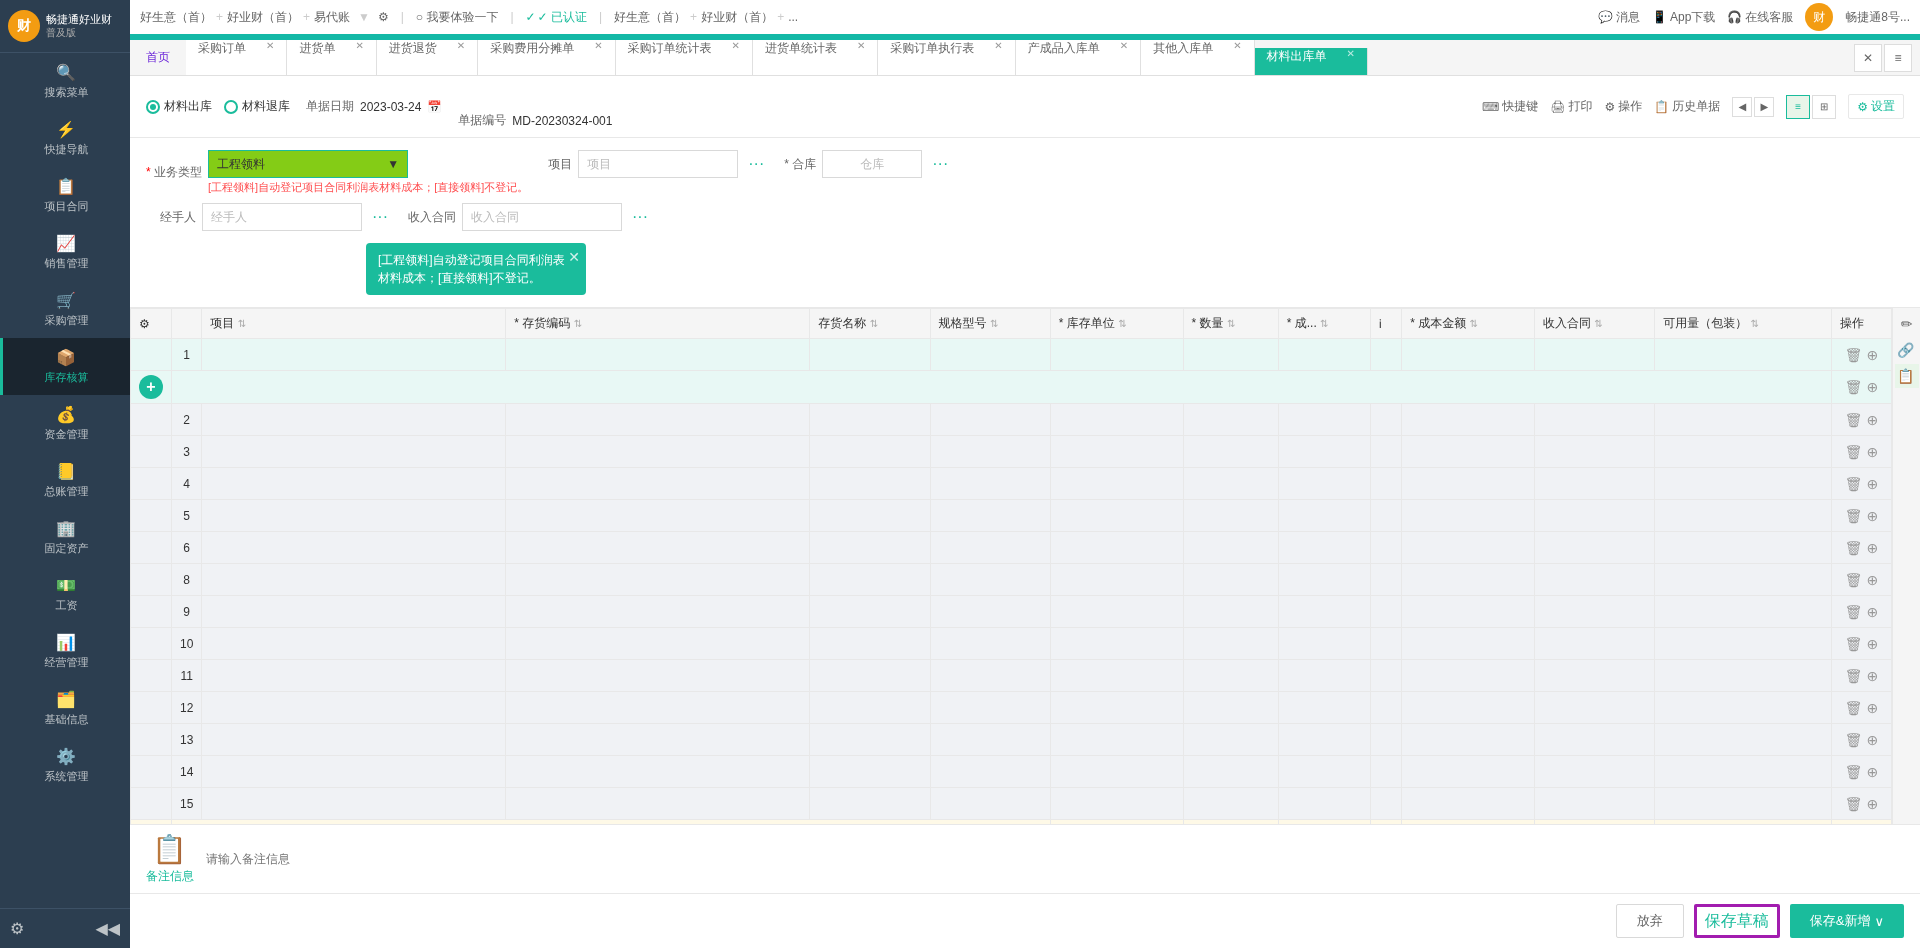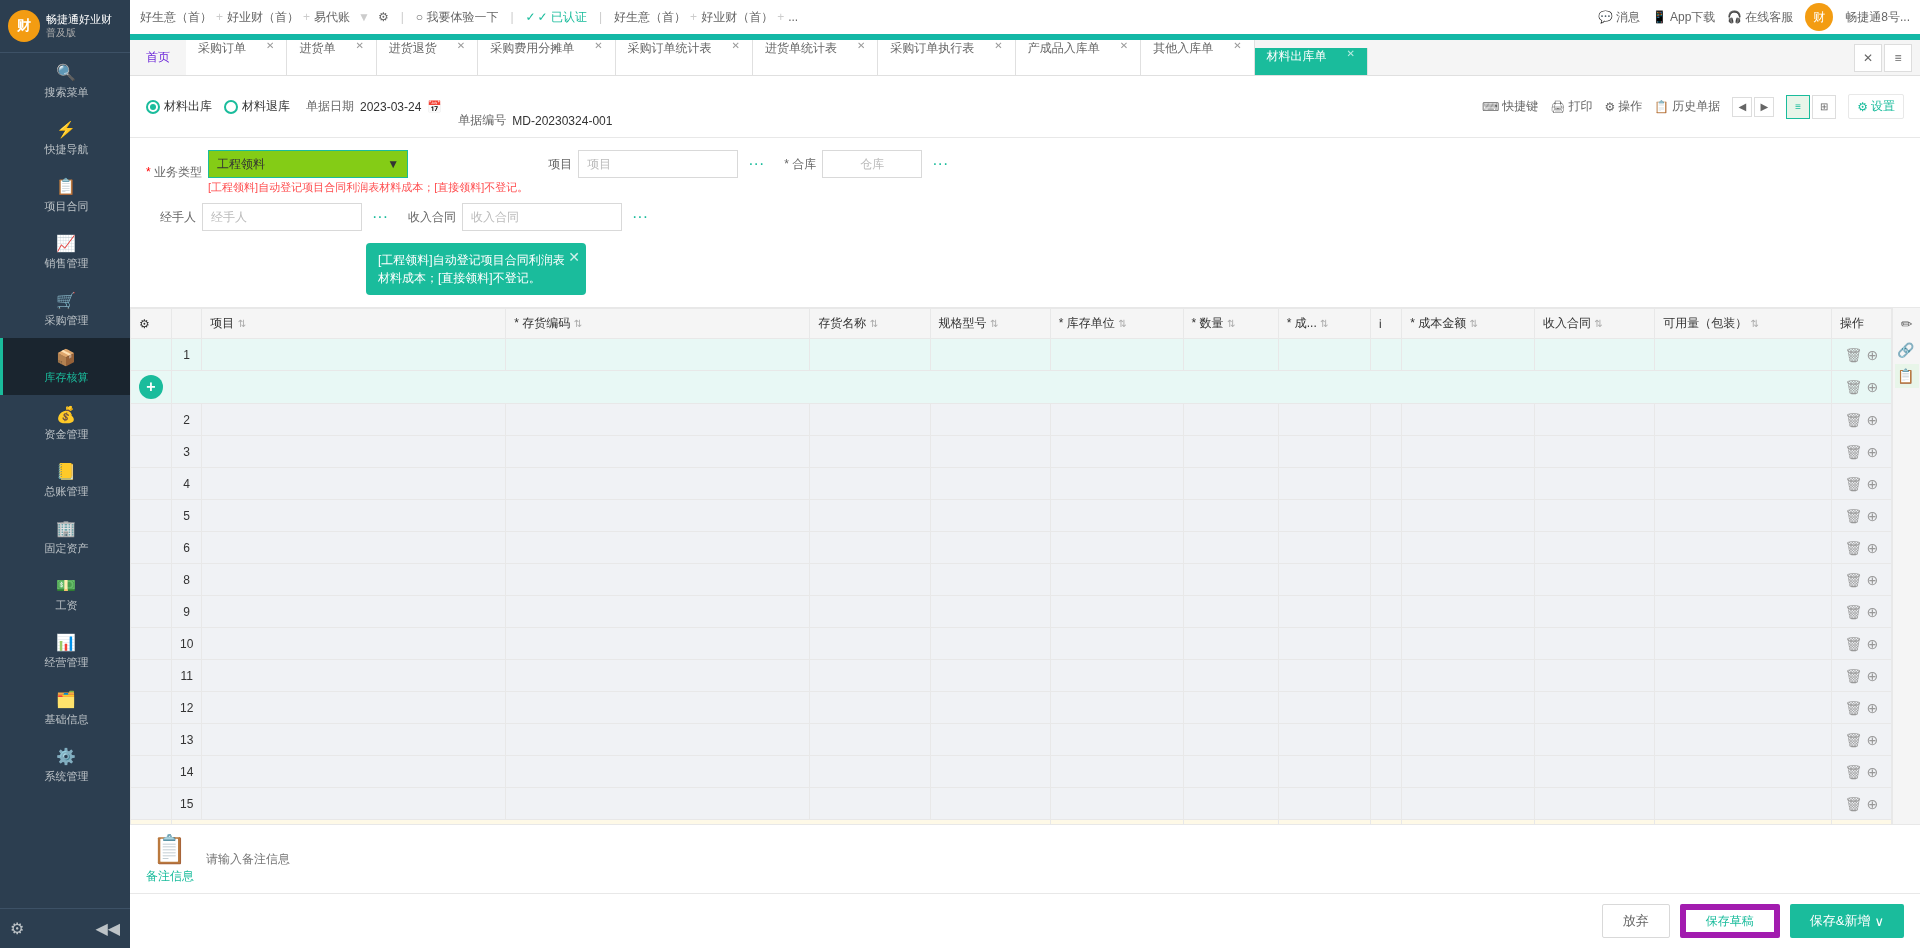--- a/index.html
+++ b/index.html
@@ -95,21 +95,21 @@
 
     
     .bottom-area { background: white; border-top: 1px solid #e8e8e8; padding: 8px 16px; display: flex; align-items: center; gap: 12px; min-height: 60px; }
     .notes-icon { color: #1abc9c; font-size: 28px; display: flex; align-items: center; justify-content: center; }
     .notes-label { color: #1abc9c; font-size: 12px; text-align: center; }
     .notes-input { flex: 1; border: none; outline: none; color: #bbb; font-size: 12px; background: transparent; }
 
     
     .footer-actions { background: white; border-top: 1px solid #e8e8e8; padding: 10px 16px; display: flex; justify-content: flex-end; gap: 10px; }
     .btn-discard { height: 34px; padding: 0 20px; border: 1px solid #d9d9d9; background: white; color: #666; font-size: 13px; cursor: pointer; border-radius: 2px; }
-    .btn-draft { height: 34px; padding: 0 20px; border: 6px solid #a21caf; background: white; color: #1abc9c; font-size: 12px; cursor: pointer; border-radius: 2px; }
+    .btn-draft { height: 34px; padding: 0 8px; border: 3px solid #a21caf; background: white; color: #1abc9c; font-size: 16px; cursor: pointer; border-radius: 2px; }
     .btn-save-new { height: 34px; padding: 0 20px; background: #1abc9c; color: white; border: none; font-size: 13px; cursor: pointer; border-radius: 2px; display: flex; align-items: center; gap: 4px; }
 
     .field-with-error { display: flex; flex-direction: column; }
 
     .table-wrapper { flex: 1; overflow-y: auto; overflow-x: auto; }
     .main-body { display: flex; flex-direction: column; flex: 1; overflow: hidden; }
   </style>
 </head>
 <body>
 

